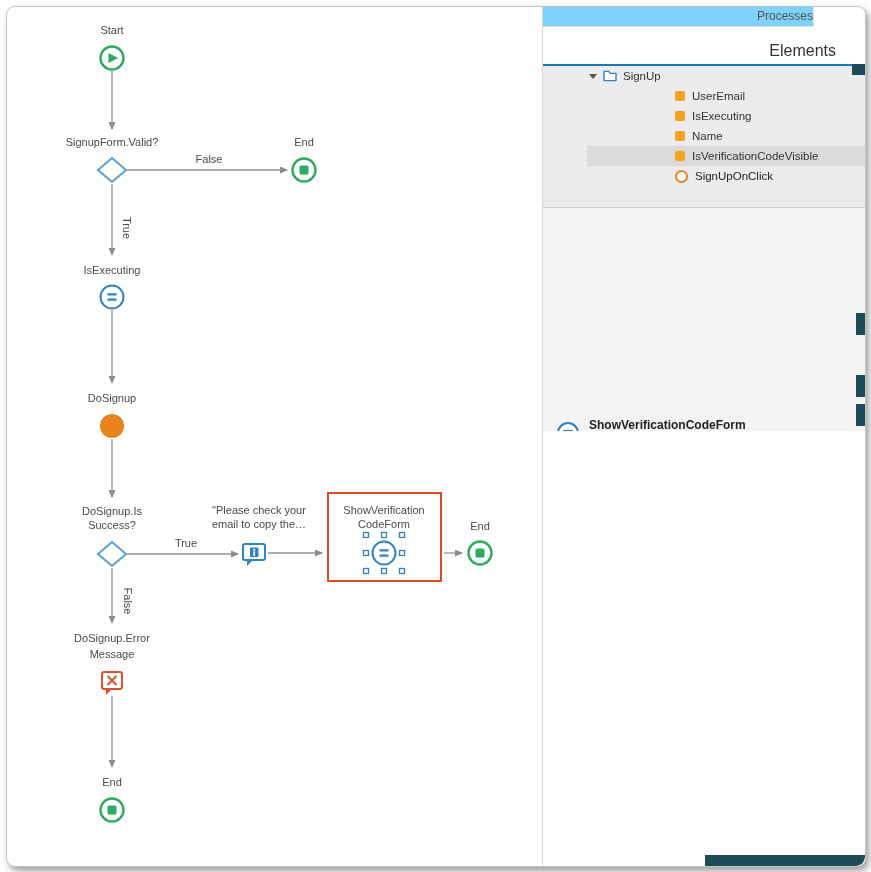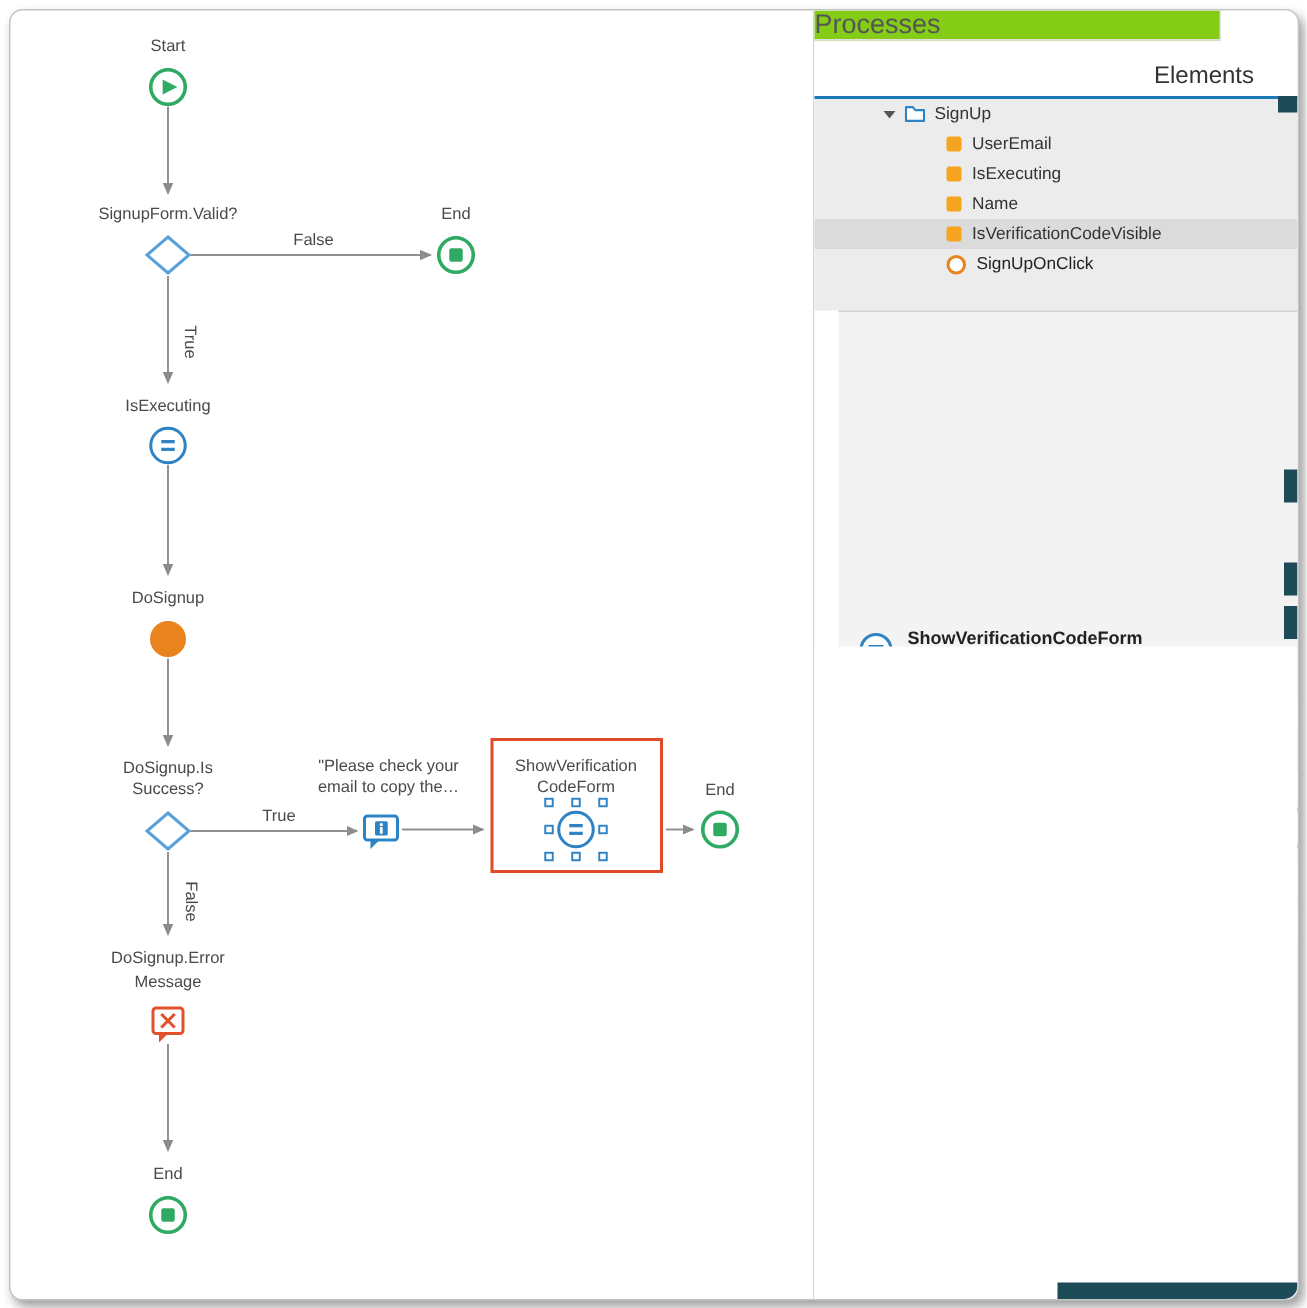--- a/index.html
+++ b/index.html
@@ -11,42 +11,42 @@
            box-shadow:3px 4px 7px rgba(0,0,0,.38); overflow:hidden; }
 
   svg.canvas { position:absolute; left:0; top:0; }
   svg .lbl { font-family:"Liberation Sans",sans-serif; font-size:11px; fill:#4a4a4a; text-anchor:middle; }
   svg .con { stroke:#909090; stroke-width:1.3; }
 
   .vdiv { position:absolute; left:535px; top:0; width:1px; height:100%; background:#d6d6d6; }
 
   .panel { position:absolute; left:536px; top:0; right:0; bottom:0; background:#fff; }
 
-  .proc-tab { position:absolute; left:0; top:0; width:270px; height:19px; background:#84cc16;
+  .proc-tab { position:absolute; left:0; top:0; width:270px; height:19px; background:#7dd3fc;
               border-bottom:1px solid #e0e0e0; border-right:1px solid #e0e0e0;
-              text-align:left; line-height:19px; font-size:18px; color:#555; cursor:default; }
+              text-align:right; line-height:19px; font-size:12px; color:#555; cursor:default; }
 
   .elements-row { position:absolute; left:0; top:26px; right:0; height:31px; background:#fff;
                   border-bottom:2px solid #1a7ab8; }
   .elements-row .tab-label { position:absolute; right:29px; top:9px; font-size:16px; color:#333; }
 
   .tree { position:absolute; left:0; top:59px; right:0; height:141px; background:#ececec;
           box-sizing:border-box; }
   .trow { height:20px; display:flex; align-items:center; font-size:11.5px; color:#333; }
   .trow.root  { padding-left:46px; gap:6px; }
-  .trow.child { padding-left:88px; gap:7px; }
+  .trow.child { padding-left:88px; gap:7px;margin-left:44px; }
   .trow.selected { background:#dbdbdb; }
   .trow.bold .tlabel { font-weight:normal; color:#222; }
 
   .tri { width:0; height:0; border-left:4px solid transparent; border-right:4px solid transparent;
          border-top:5px solid #555; }
   .sq-ic { width:10px; height:10px; background:#f6a41f; border-radius:2px; flex:0 0 auto; }
   .circ-ic { width:9px; height:9px; border:2px solid #e8831d; border-radius:50%; background:#fff; flex:0 0 auto; }
 
-  .props { position:absolute; left:16px; top:200px; right:0; height:224px; background:#f3f3f3;
+  .props { position:absolute; left:0; top:200px; right:0; height:224px; background:#f3f3f3;
            border-top:1px solid #cfcfcf; }
   .panel-bottom { position:absolute; left:0; top:424px; right:0; bottom:0; background:#fff; }
 
   .assign-ic { box-sizing:border-box; border:2px solid #2e83c4; border-radius:50%;
                background:#fff; position:relative; display:inline-block; flex:0 0 auto; }
   .assign-ic.small { width:16px; height:16px; }
   .assign-ic.small::before { content:""; position:absolute; left:3px; right:3px; top:4px; height:2px; background:#2e83c4; }
   .assign-ic.small::after  { content:""; position:absolute; left:3px; right:3px; bottom:4px; height:2px; background:#2e83c4; }
   .assign-ic.big { width:22px; height:22px; position:absolute; left:14px; top:214px; }
   .assign-ic.big::before { content:""; position:absolute; left:4px; right:4px; top:6px; height:2px; background:#2e83c4; }

